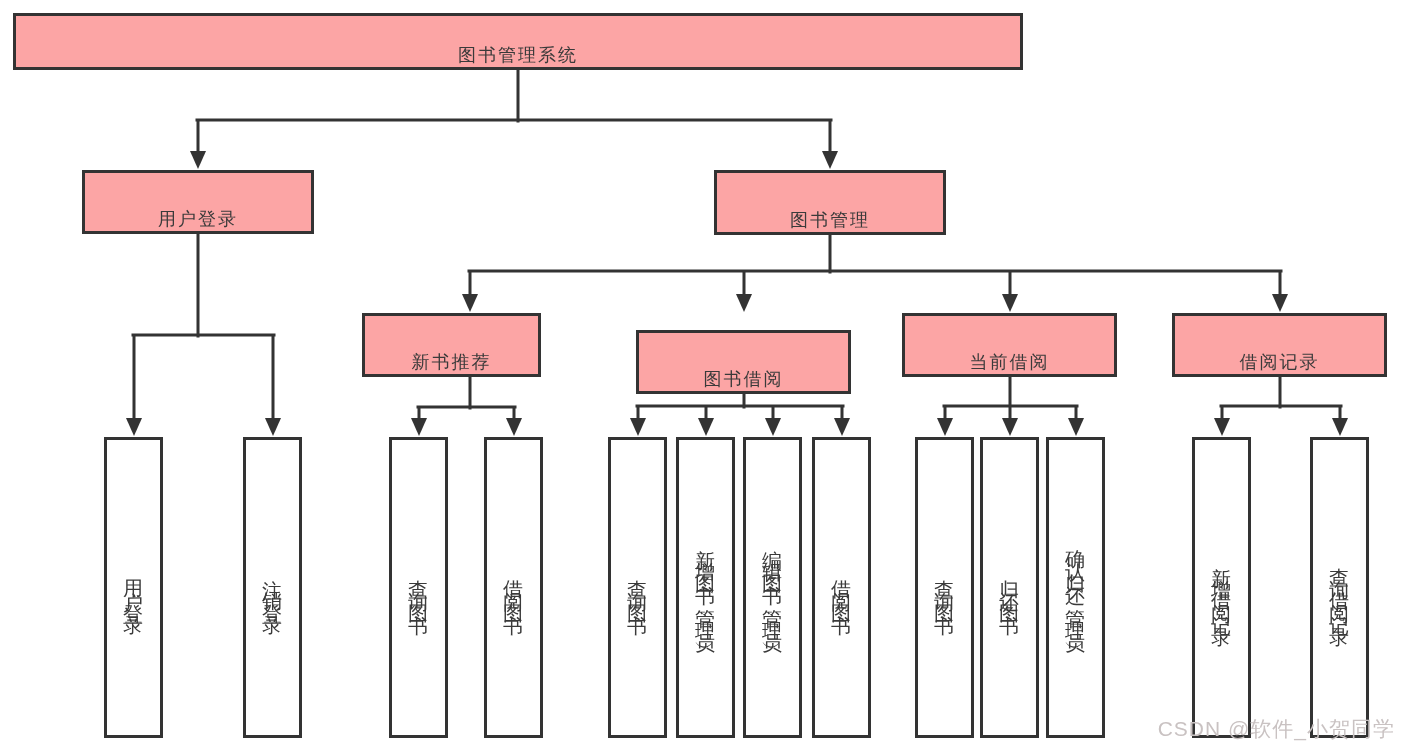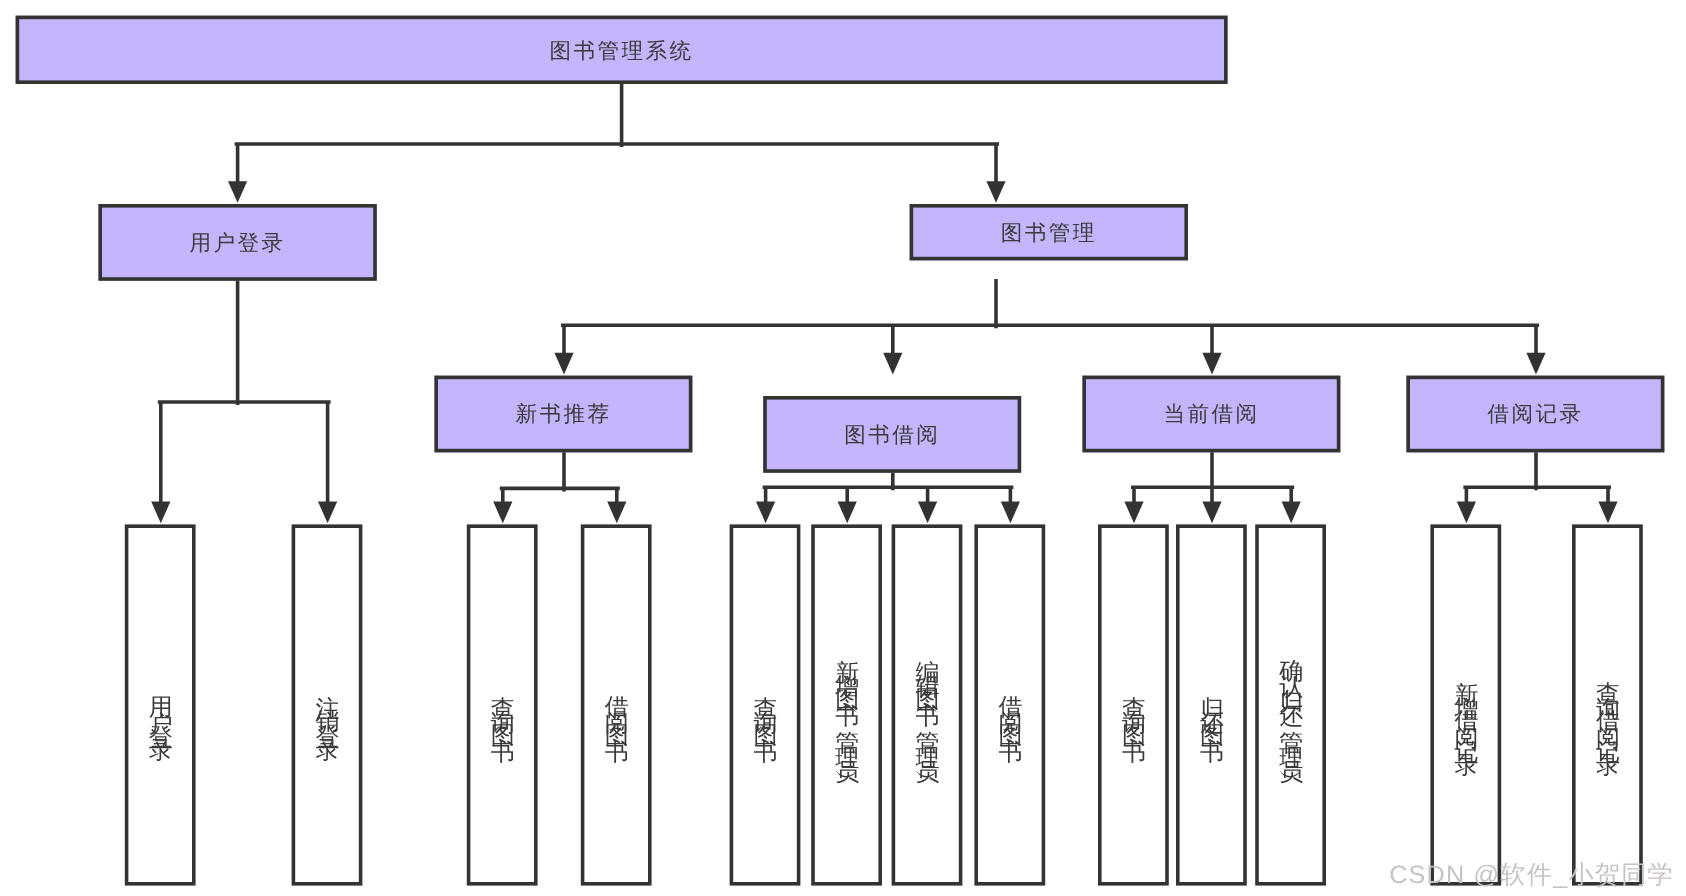--- a/index.html
+++ b/index.html
@@ -9,23 +9,23 @@
     height: 747px;
     background: #ffffff;
     font-family: "Liberation Sans", sans-serif;
     overflow: hidden;
   }
   .canvas svg { position: absolute; left: 0; top: 0; }
   .hbox {
     position: absolute;
     box-sizing: border-box;
     border: 3px solid #333333;
-    background: #c4b5fd;
+    background: #fca5a5;
     display: flex;
-    align-items: center;
+    align-items: flex-end;
     justify-content: center;
     font-size: 18px;
     color: #3a3a3a;
     letter-spacing: 2px;
     z-index: 2;
   }
   .vbox {
     position: absolute;
     box-sizing: border-box;
     top: 437px;
@@ -123,25 +123,25 @@
     </g>
   </svg>
 
   <div class="hbox" style="left:13px; top:13px; width:1010px; height:57px;">
     <span>图书管理系统</span>
   </div>
 
   <div class="hbox" style="left:82px; top:170px; width:232px; height:64px;">
     <span>用户登录</span>
   </div>
-  <div class="hbox" style="left:714px; top:170px; width:232px; height:47px;margin-left:44px;">
+  <div class="hbox" style="left:714px; top:170px; width:232px; height:65px;">
     <span>图书管理</span>
   </div>
 
-  <div class="hbox" style="left:362px; top:313px; width:215px; height:64px;">
+  <div class="hbox" style="left:362px; top:313px; width:179px; height:64px;">
     <span>新书推荐</span>
   </div>
   <div class="hbox" style="left:636px; top:330px; width:215px; height:64px;">
     <span>图书借阅</span>
   </div>
   <div class="hbox" style="left:1172px; top:313px; width:215px; height:64px;">
     <span>借阅记录</span>
   </div>
   <div class="hbox" style="left:902px; top:313px; width:215px; height:64px;">
     <span>当前借阅</span>

